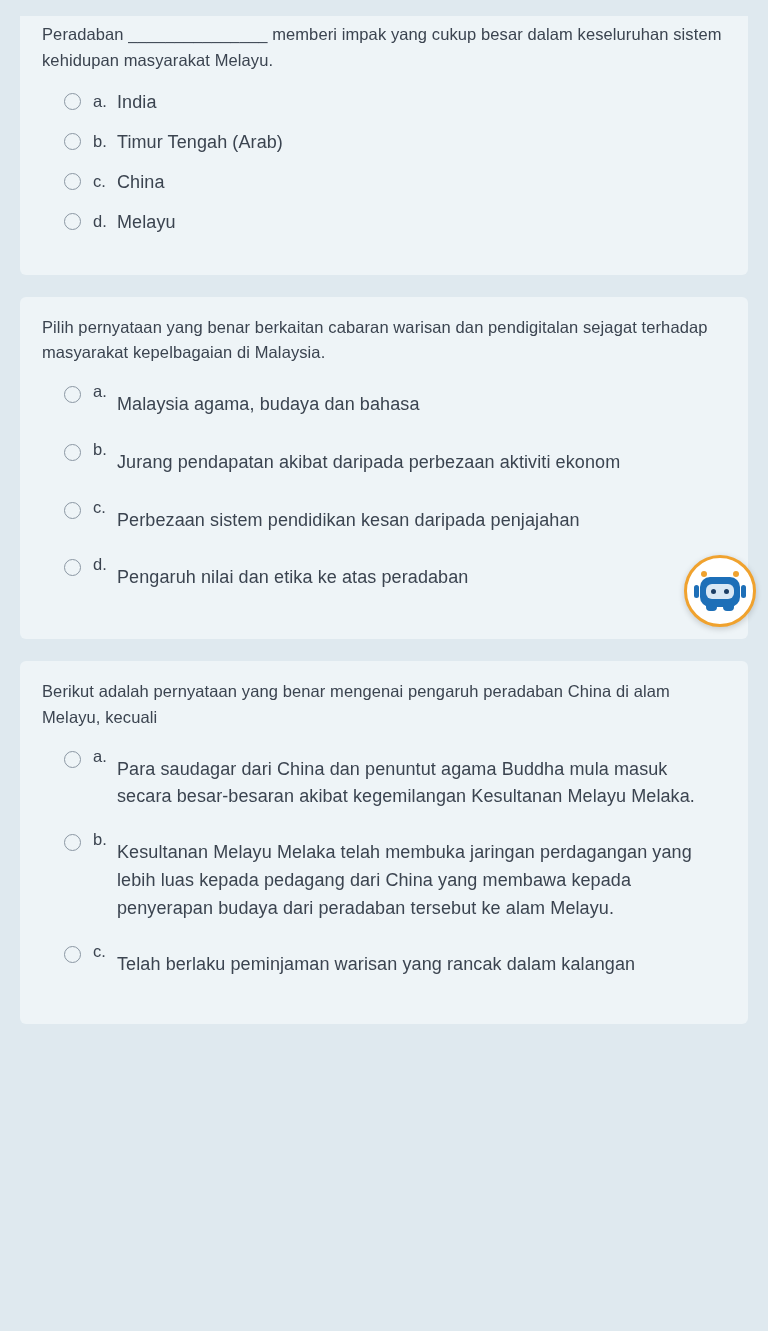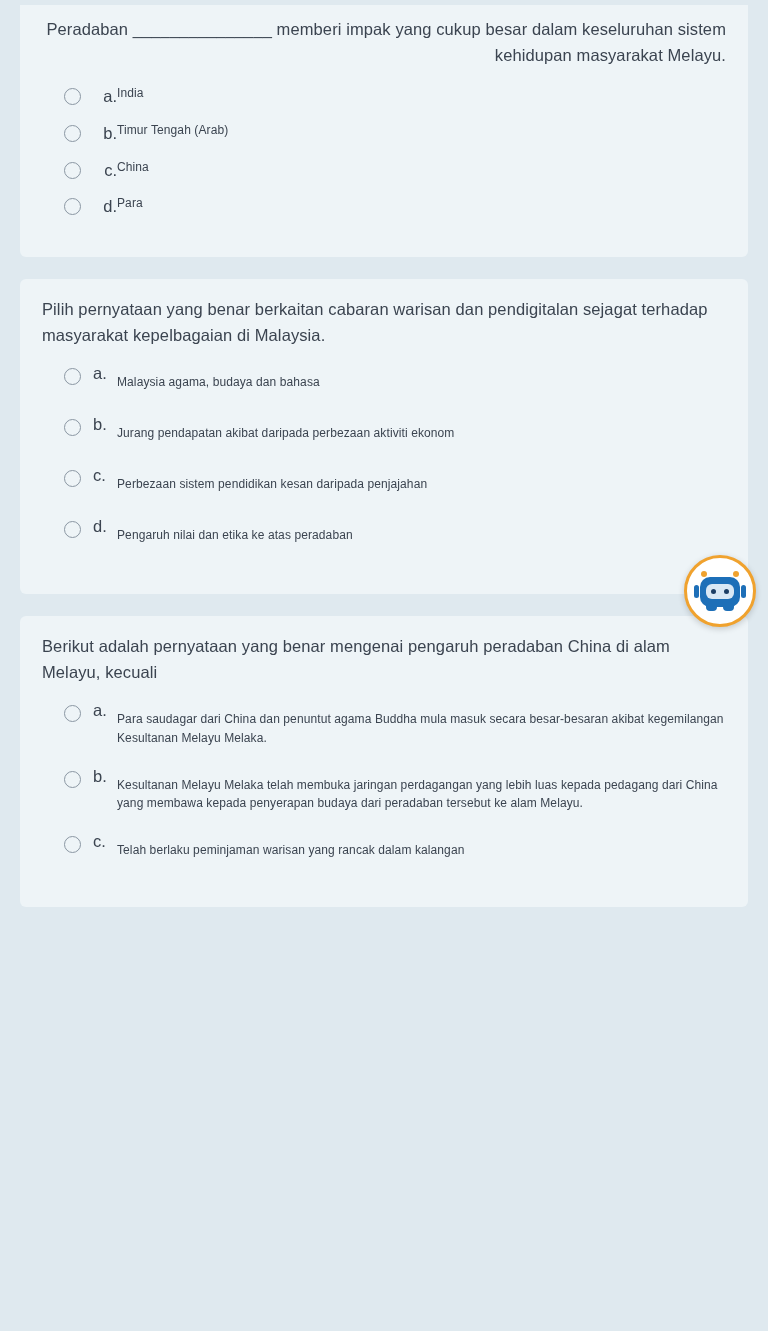--- a/index.html
+++ b/index.html
@@ -24,24 +24,23 @@
 
   
   .card {
     background: #eef4f7;
     border-radius: 6px;
     margin: 0 20px 22px 20px;
     padding: 18px 22px 26px 22px;
     box-sizing: border-box;
   }
   .card.first {
-    margin-top: 5px;
-    padding-top: 12px;
+    margin-top: 16px;
+    padding-top: 6px;
     border-radius: 0 0 6px 6px;
-    text-align: right;
   }
   .stem {
     font-size: 16.5px;
     line-height: 1.55;
     color: #3b4450;
     margin: 0 0 6px 0;
     letter-spacing: .1px;
   }
   .stem b { font-weight: 400; }
 
@@ -65,21 +64,21 @@
   }
   .opt-letter {
     flex: 0 0 auto;
     width: 24px;
     margin-left: 12px;
     font-size: 16.5px;
     line-height: 1.5;
     color: #3b4450;
   }
   .opt-text {
-    font-size: 12px;
+    font-size: 18px;
     line-height: 1.55;
     color: #3b4450;
     letter-spacing: .1px;
   }
 
   
   .tight .opt { margin-bottom: 12px; }
   .tight .opt-text { position: relative; top: 0; }
 
   
@@ -190,21 +189,21 @@
         <span class="opt-text">Timur Tengah (Arab)</span>
       </div>
       <div class="opt">
         <span class="radio"></span>
         <span class="opt-letter">c.</span>
         <span class="opt-text">China</span>
       </div>
       <div class="opt">
         <span class="radio"></span>
         <span class="opt-letter">d.</span>
-        <span class="opt-text">Para</span>
+        <span class="opt-text">Melayu</span>
       </div>
     </div>
   </div>
 
   <div class="card">
     <p class="stem">
       <span>Pilih pernyataan yang <b>benar</b> berkaitan cabaran warisan dan pendigitalan sejagat terhadap masyarakat kepelbagaian di Malaysia.</span>
     </p>
     <div class="options loose">
       <div class="opt">

